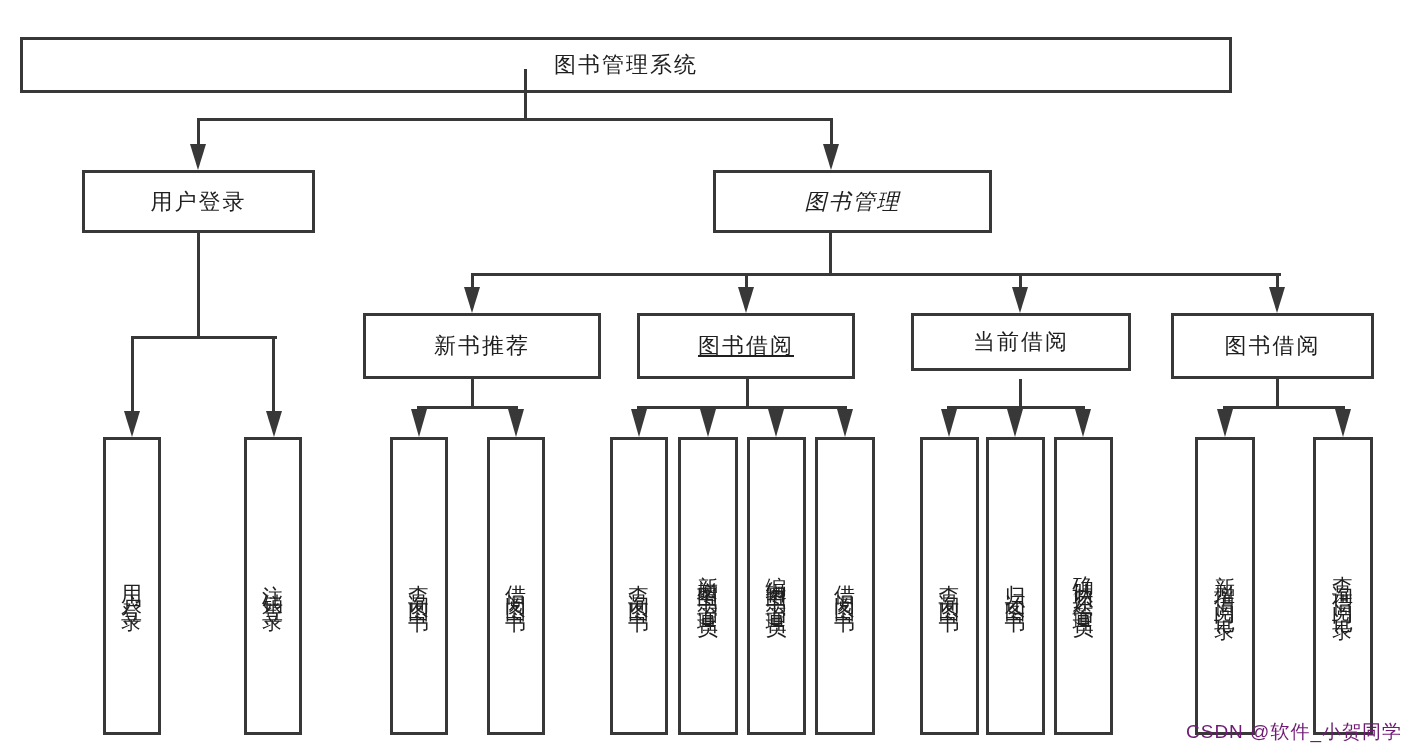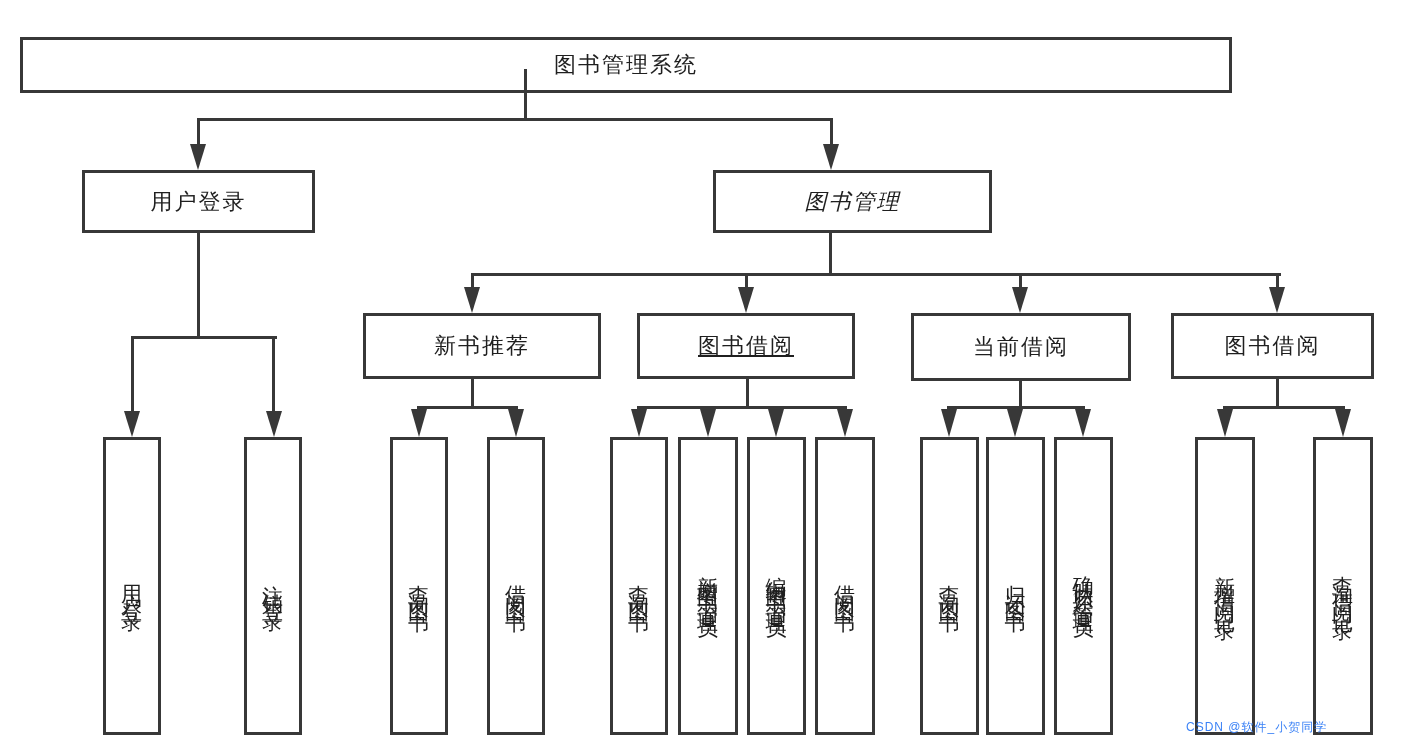--- a/index.html
+++ b/index.html
@@ -32,23 +32,23 @@
   .arr, .arr-b {
     position:absolute; width:0; height:0;
     border-left:8px solid transparent;
     border-right:8px solid transparent;
   }
   .arr   { border-top:26px solid #383838; }
   .arr-b { border-top:28px solid #383838; }
   .watermark {
     position:absolute;
     left:1186px; top:719px;
-    font-size:12px;
+    font-size:19px;
     letter-spacing:1px;
-    color:#3b82f6;
+    color:#701a75;
     white-space:nowrap;
   }
 </style>
 </head>
 <body>
 
 <div class="stage">
 
   <div class="box hbox" style="left:20px;top:13px;width:1212px;height:56px;margin-top:24px;">
     <span>图书管理系统</span>
@@ -63,21 +63,21 @@
   </div>
 
   <div class="box hbox" style="left:363px;top:313px;width:238px;height:66px;">
     <span>新书推荐</span>
   </div>
 
   <div class="box hbox" style="left:637px;top:313px;width:218px;height:66px;text-decoration:underline;">
     <span>图书借阅</span>
   </div>
 
-  <div class="box hbox" style="left:911px;top:313px;width:220px;height:68px;">
+  <div class="box hbox" style="left:911px;top:313px;width:220px;height:58px;">
     <span>当前借阅</span>
   </div>
 
   <div class="box hbox" style="left:1171px;top:313px;width:203px;height:66px;">
     <span>图书借阅</span>
   </div>
 
   <div class="box leaf" style="left:103px;top:437px;width:58px;height:298px;">用户登录</div>
   <div class="box leaf" style="left:244px;top:437px;width:58px;height:298px;">注销登录</div>
 

